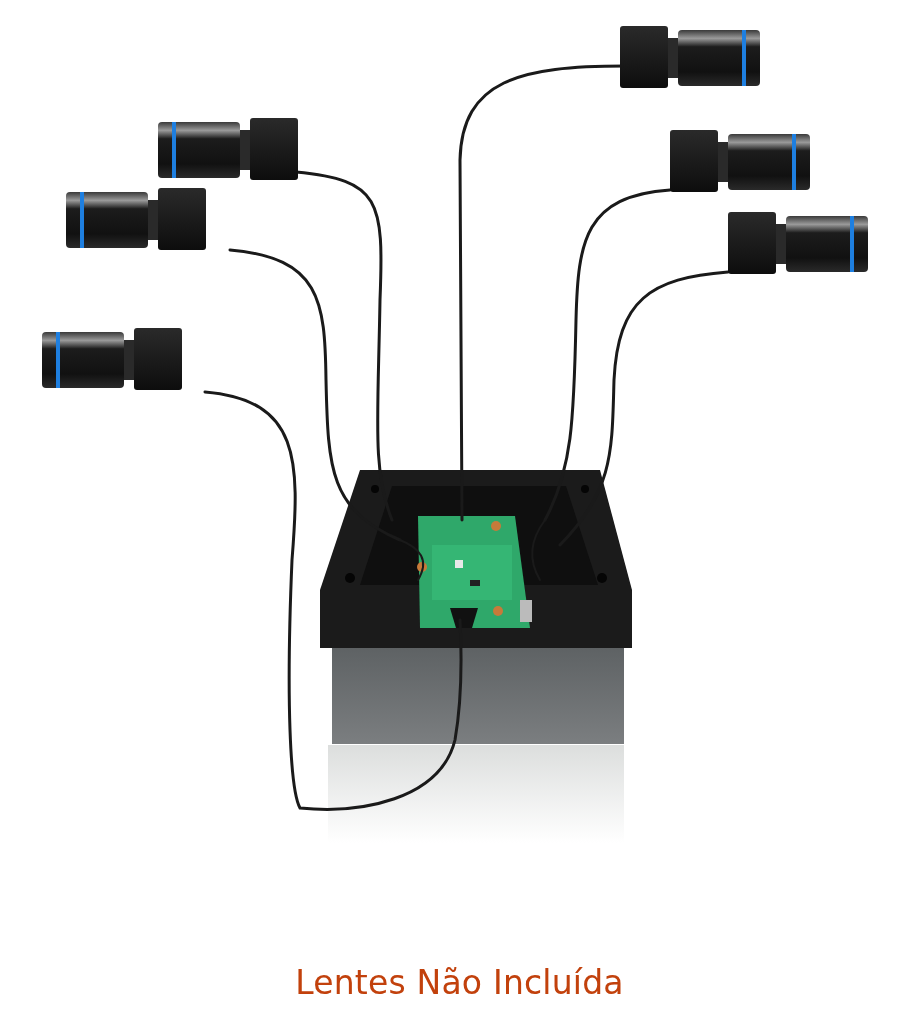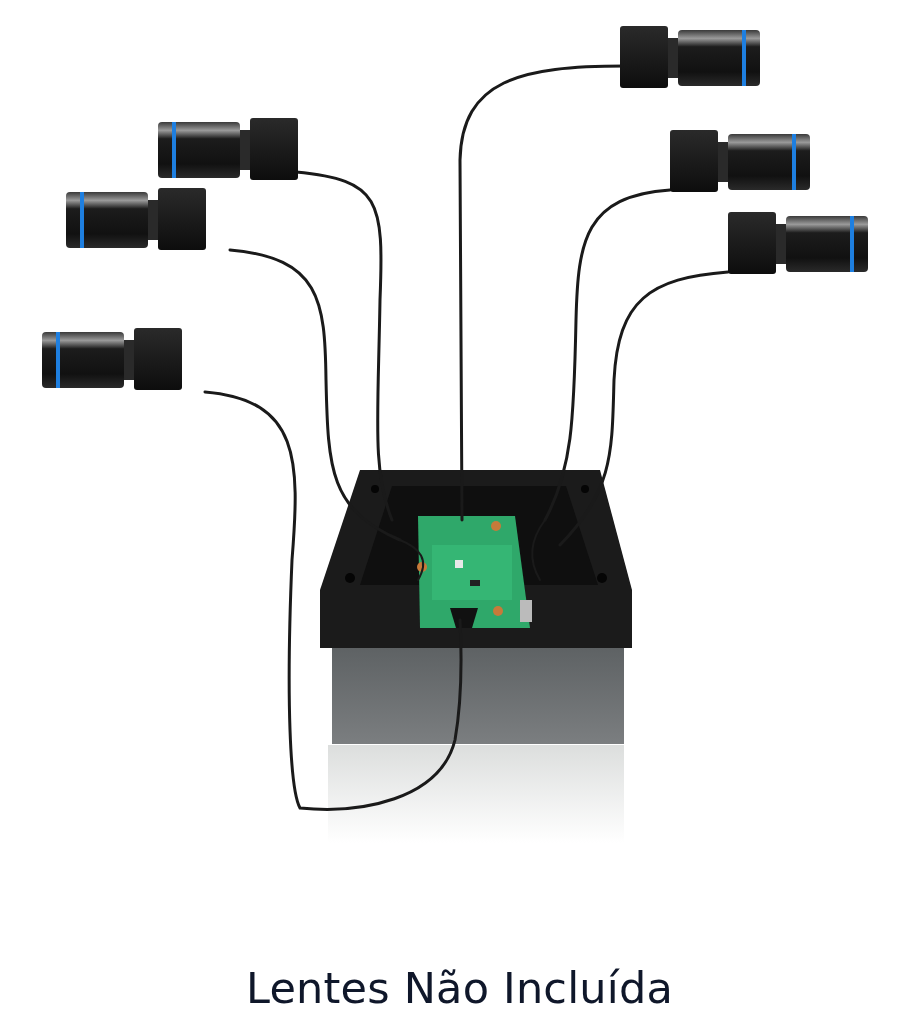--- a/index.html
+++ b/index.html
@@ -21,22 +21,22 @@
       width: 919px;
       height: 900px;
     }
     .caption {
       position: absolute;
       left: 0;
       width: 919px;
       top: 963px;
       text-align: center;
       font-family: "DejaVu Sans", sans-serif;
-      font-size: 43px;
-      color: #0f172a;
+      font-size: 33px;
+      color: #c2410c;
       letter-spacing: 0.2px;
     }
   </style>
 </head>
 <body>
 
 <svg class="scene" width="919" height="900" viewBox="0 0 919 900" xmlns="http://www.w3.org/2000/svg">
   <defs>
     <linearGradient id="lensGrad" x1="0" y1="0" x2="0" y2="1">
       <stop offset="0" stop-color="#3a3a3a"></stop>

